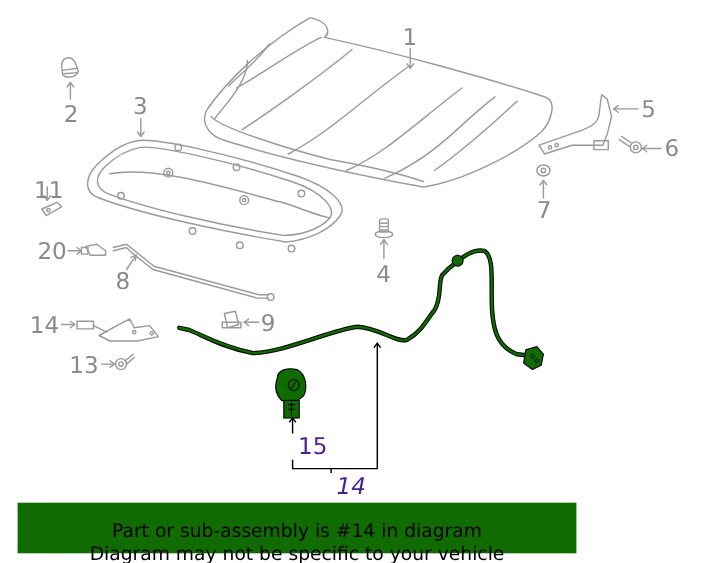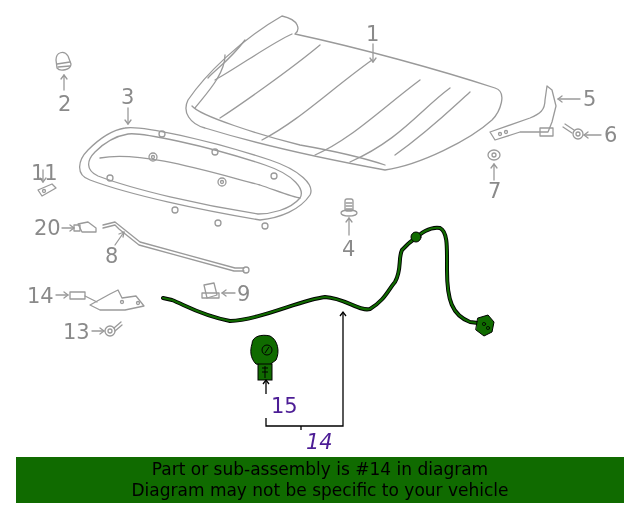--- a/index.html
+++ b/index.html
@@ -1,20 +1,20 @@
 <!DOCTYPE html>
 <html><head>
 <meta charset="utf-8">
 <style>
   html,body{margin:0;padding:0;background:#ffffff;}
   body{width:640px;height:512px;position:relative;overflow:hidden;font-family:"DejaVu Sans",sans-serif;}
   #diagram{position:absolute;left:0;top:0;width:640px;height:512px;}
   .callout{position:absolute;font-family:"DejaVu Sans",sans-serif;font-size:21px;line-height:1;color:#8a8a8a;}
   .callout.active{color:#4c1d95;margin-left:16px;}
-  #banner{position:absolute;left:16px;top:457px;width:608px;height:46px;background:#106b00;color:#000;text-align:center;font-size:17px;line-height:21px;padding-top:2px;box-sizing:border-box;}
+  #banner{position:absolute;left:16px;top:457px;width:508px;height:46px;background:#106b00;color:#000;text-align:center;font-size:17px;line-height:21px;padding-top:16px;box-sizing:border-box;}
   #banner div{white-space:nowrap;}
 </style>
 </head>
 <body>
 
 <svg id="diagram" viewBox="0 0 640 512" xmlns="http://www.w3.org/2000/svg">
   <g fill="none" stroke="#9a9a9a" stroke-width="1.3" stroke-linejoin="round" stroke-linecap="round">
 
     <g>
       <path d="M282,16 C300,20 300,30 295,34 C360,48 440,70 495,88 C508,92 500,112 492,120 C470,140 420,165 385,170 C330,160 270,148 205,128 C190,124 182,112 188,100 C205,75 240,40 282,16 Z"></path>

